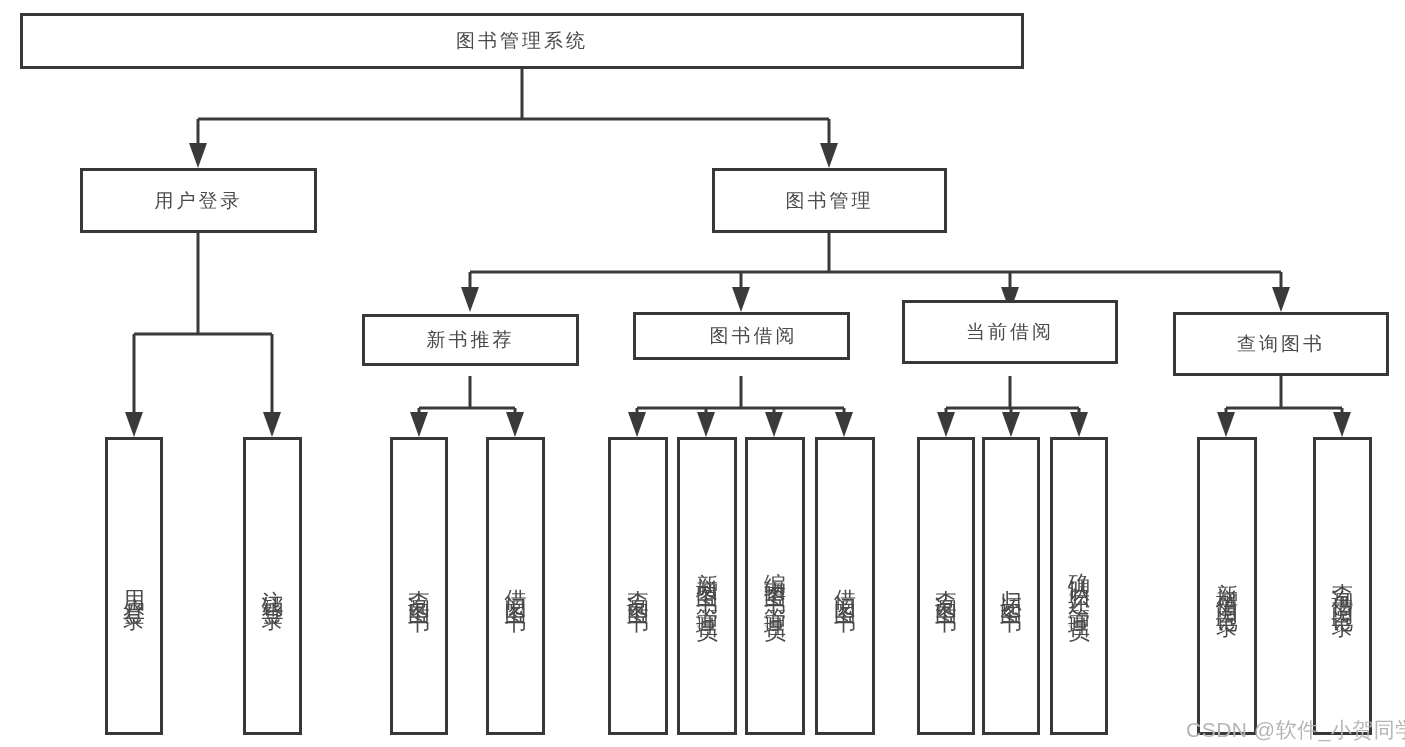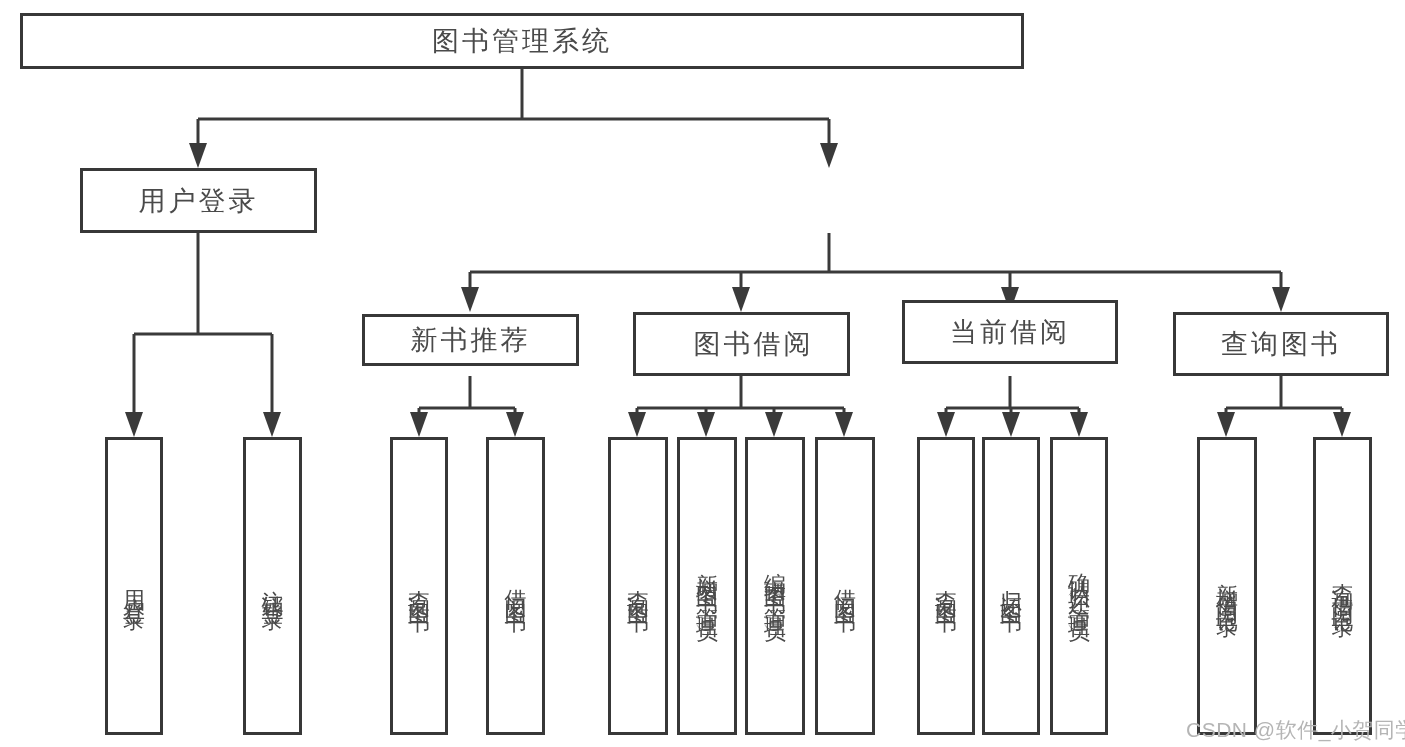--- a/index.html
+++ b/index.html
@@ -28,21 +28,21 @@
     box-sizing: border-box;
     border: 3px solid #383838;
     background: #ffffff;
     display: flex;
     align-items: center;
     justify-content: center;
     color: #4a4a4a;
     z-index: 2;
   }
   .h-node span {
-    font-size: 27px;
+    font-size: 19px;
     letter-spacing: 3px;
     white-space: nowrap;
   }
   .v-node span {
     writing-mode: vertical-rl;
     text-orientation: mixed;
     font-size: 22px;
     letter-spacing: 7px;
     line-height: 1;
   }
@@ -128,25 +128,28 @@
     </g>
   </svg>
 
   <div class="node h-node" style="left:20px; top:13px; width:1004px; height:56px;">
     <span>图书管理系统</span>
   </div>
 
   <div class="node h-node" style="left:80px; top:168px; width:237px; height:65px;">
     <span>用户登录</span>
   </div>
+  <div class="node h-node" style="left:712px; top:168px; width:235px; height:65px;">
+    <span>图书管理</span>
+  </div>
 
   <div class="node h-node" style="left:362px; top:296px; width:217px; height:52px;margin-top:18px;">
     <span>新书推荐</span>
   </div>
-  <div class="node h-node" style="left:633px; top:312px; width:217px; height:64px;padding-left:24px;">
+  <div class="node h-node" style="left:633px; top:312px; width:217px; height:48px;padding-left:24px;">
     <span>图书借阅</span>
   </div>
   <div class="node h-node" style="left:902px; top:300px; width:216px; height:64px;">
     <span>当前借阅</span>
   </div>
   <div class="node h-node" style="left:1173px; top:312px; width:216px; height:64px;">
     <span>查询图书</span>
   </div>
 
   <div class="node v-node" style="left:105px; top:437px; width:58px; height:298px;">

